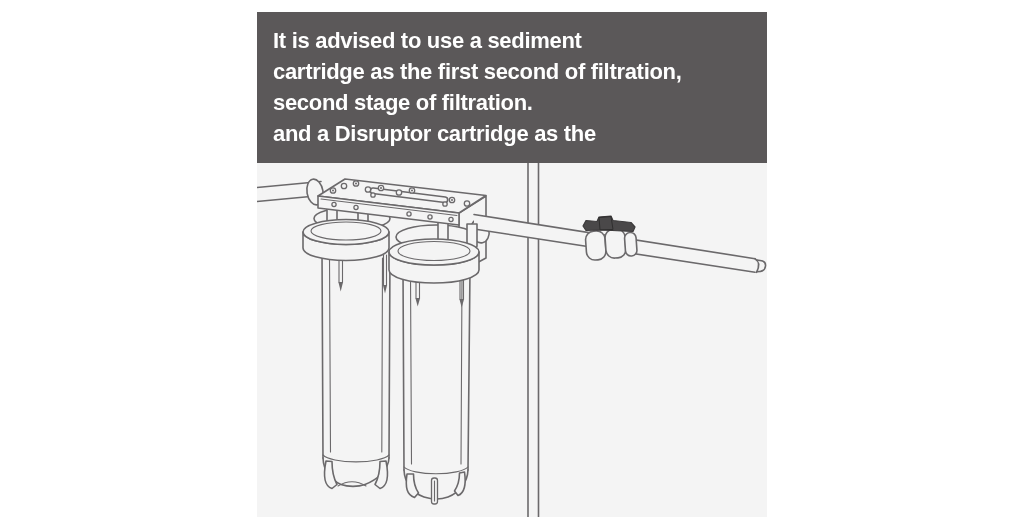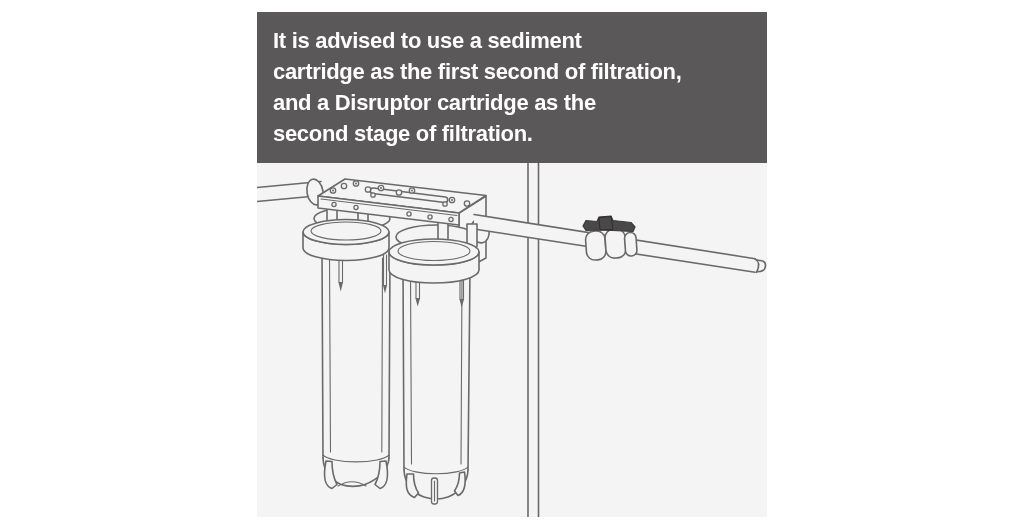--- a/index.html
+++ b/index.html
@@ -29,22 +29,22 @@
   .nofill{fill:var(--illus-bg);stroke:none;}
 </style>
 </head>
 <body>
 
 <div class="canvas">
 
   <div class="note-box">
     <div class="note-line">It is advised to use a sediment</div>
     <div class="note-line">cartridge as the first second of filtration,</div>
+    <div class="note-line">second stage of filtration.</div>
     <div class="note-line">and a Disruptor cartridge as the</div>
-    <div class="note-line">second stage of filtration.</div>
   </div>
 
   <div class="illus">
     <svg viewBox="257 163 510 354" aria-hidden="true">
 
       <g>
         <line class="ln" x1="528" y1="163" x2="528" y2="517"></line>
         <line class="ln" x1="538.5" y1="163" x2="538.5" y2="517"></line>
       </g>
 

